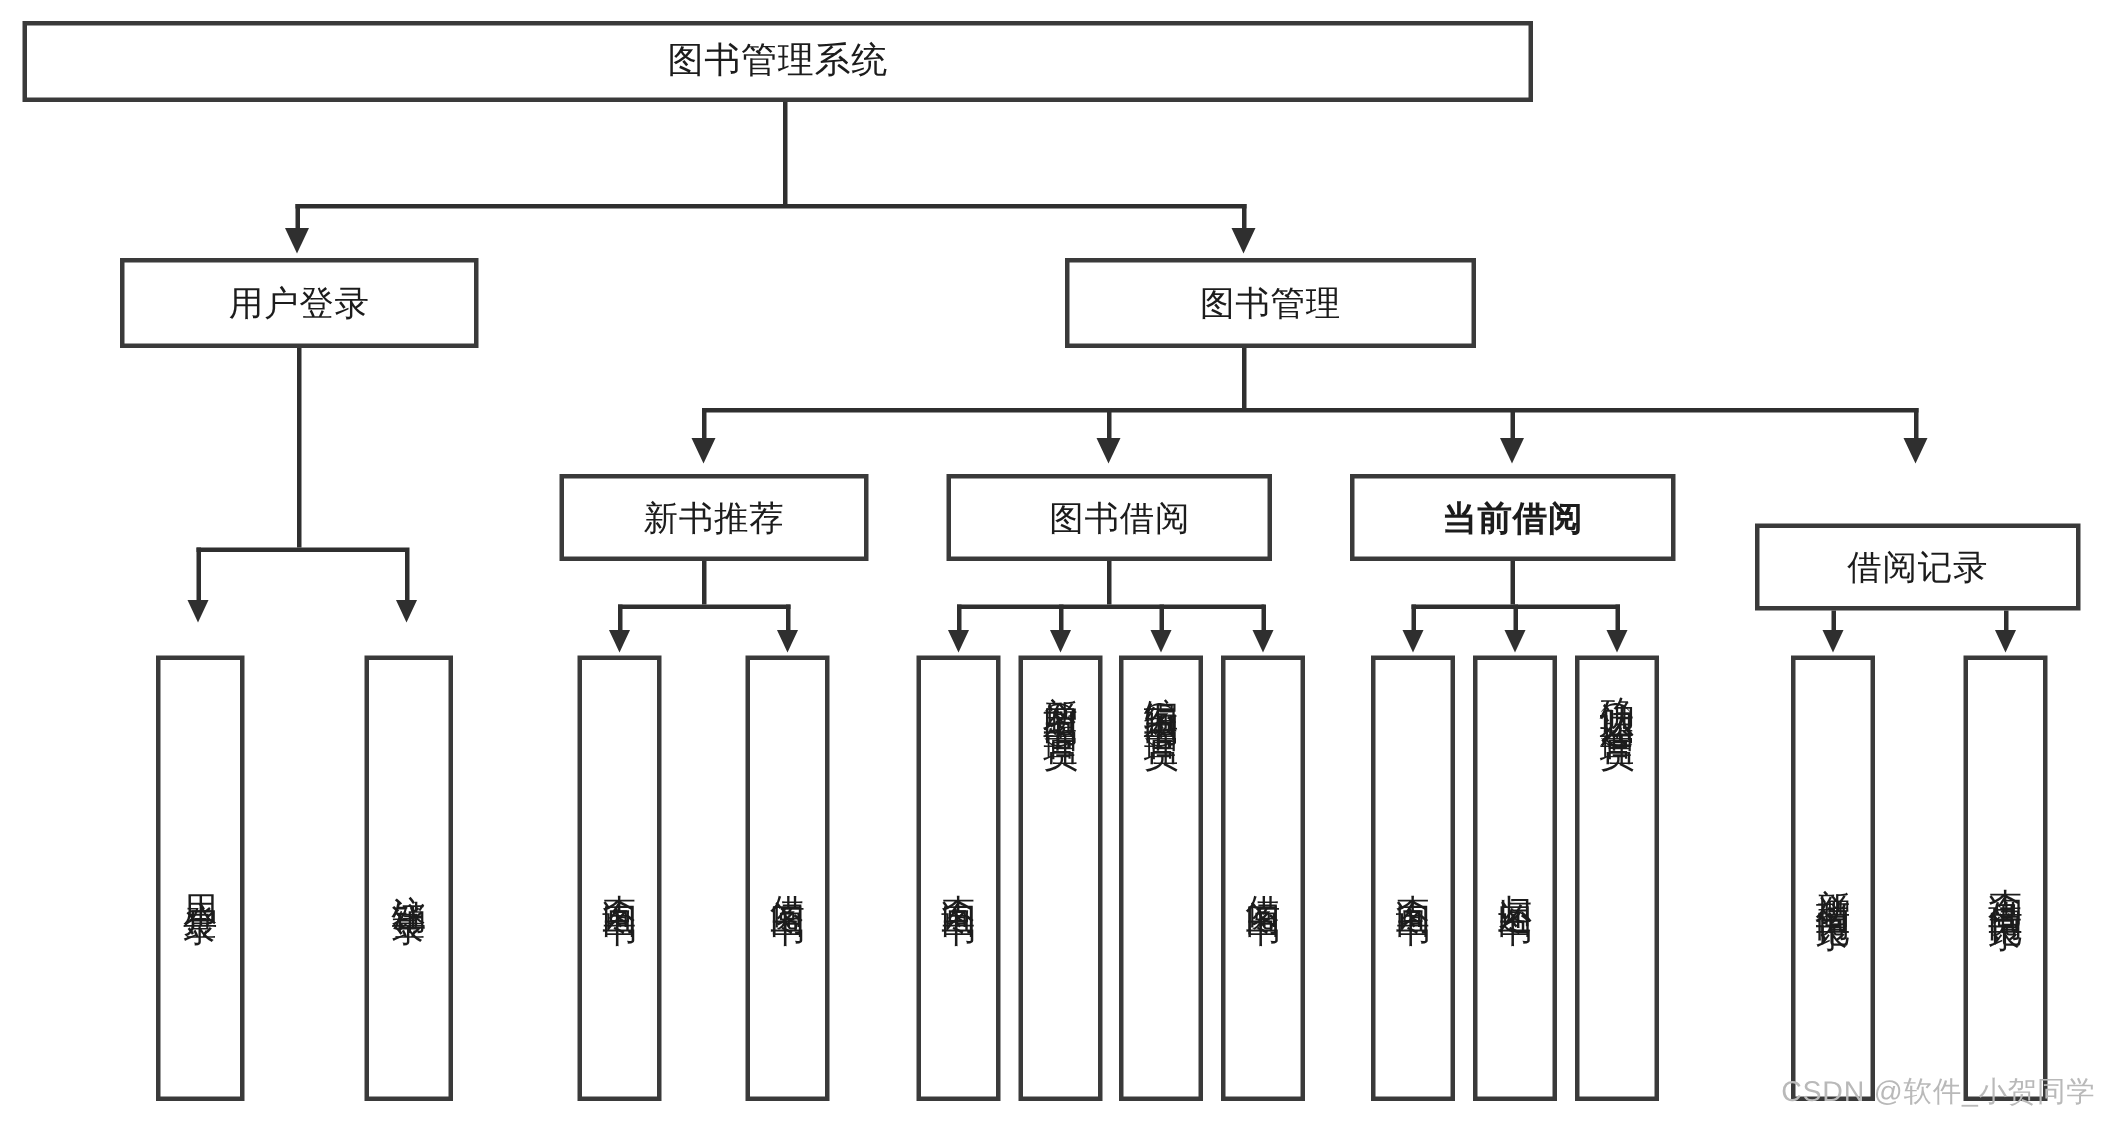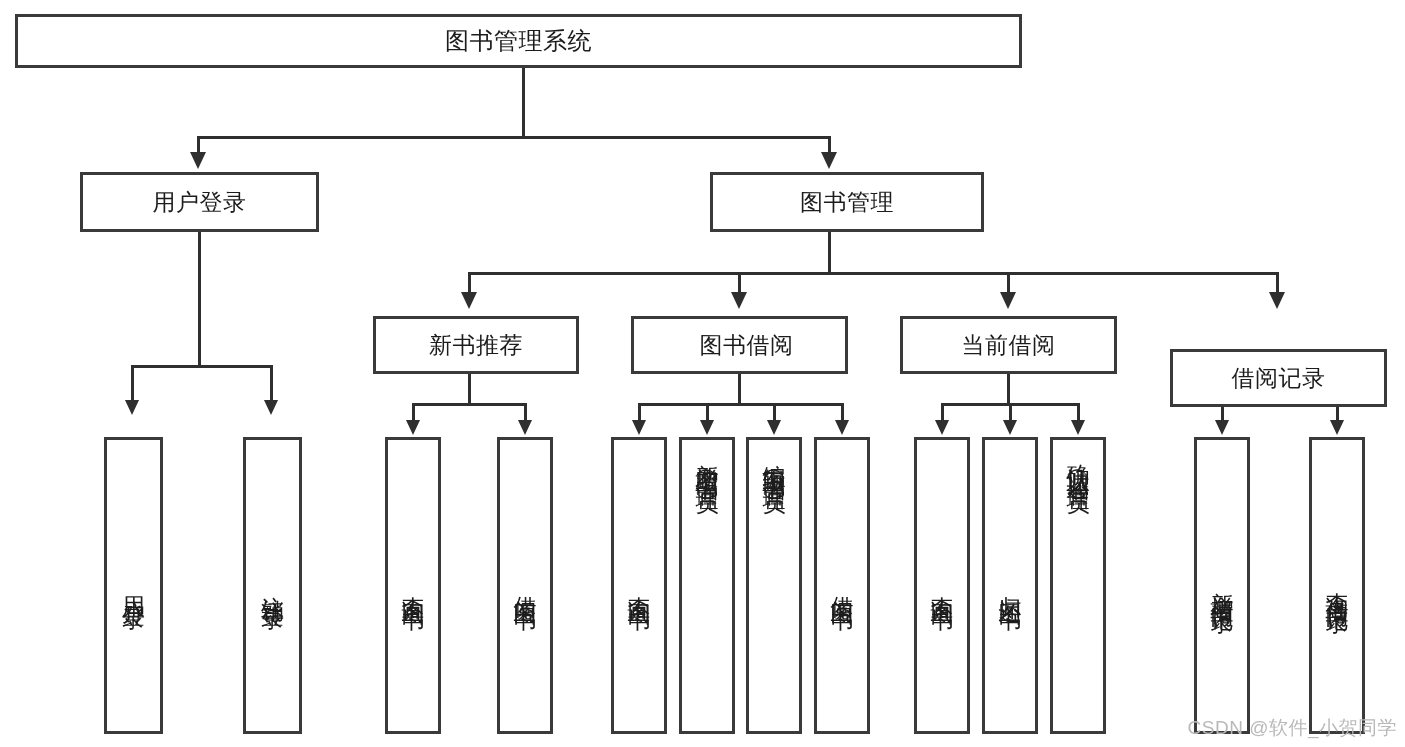--- a/index.html
+++ b/index.html
@@ -144,21 +144,21 @@
   <div class="arrow" style="left:1000px; top:292px;"></div>
   <div class="ln vl" style="left:1276px; top:272px; height:22px;"></div>
   <div class="arrow" style="left:1269px; top:292px;"></div>
 
   <div class="node" style="left:361px; top:316px; width:206px; height:58px;margin-left:12px;">
     <span class="lbl">新书推荐</span>
   </div>
   <div class="node" style="left:631px; top:316px; width:217px; height:58px;padding-left:14px;">
     <span class="lbl">图书借阅</span>
   </div>
-  <div class="node" style="left:900px; top:316px; width:217px; height:58px;">
+  <div class="node" style="left:900px; top:316px; width:217px; height:58px;font-weight:bold;">
     <span class="lbl">当前借阅</span>
   </div>
   <div class="node" style="left:1170px; top:316px; width:217px; height:58px;margin-top:33px;">
     <span class="lbl">借阅记录</span>
   </div>
 
   <div class="ln vl" style="left:468px; top:374px; height:29px;"></div>
   <div class="ln hl" style="left:412px; top:403px; width:115px;"></div>
   <div class="ln vl" style="left:412px; top:403px; height:19px;"></div>
   <div class="arrow small" style="left:406px; top:420px;"></div>

